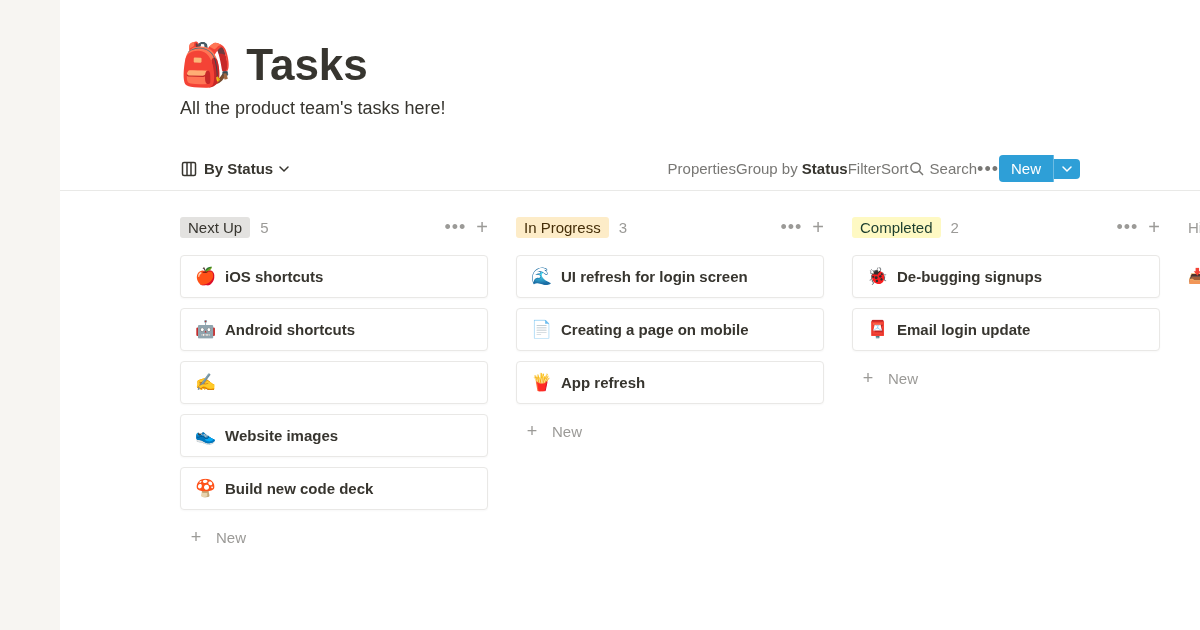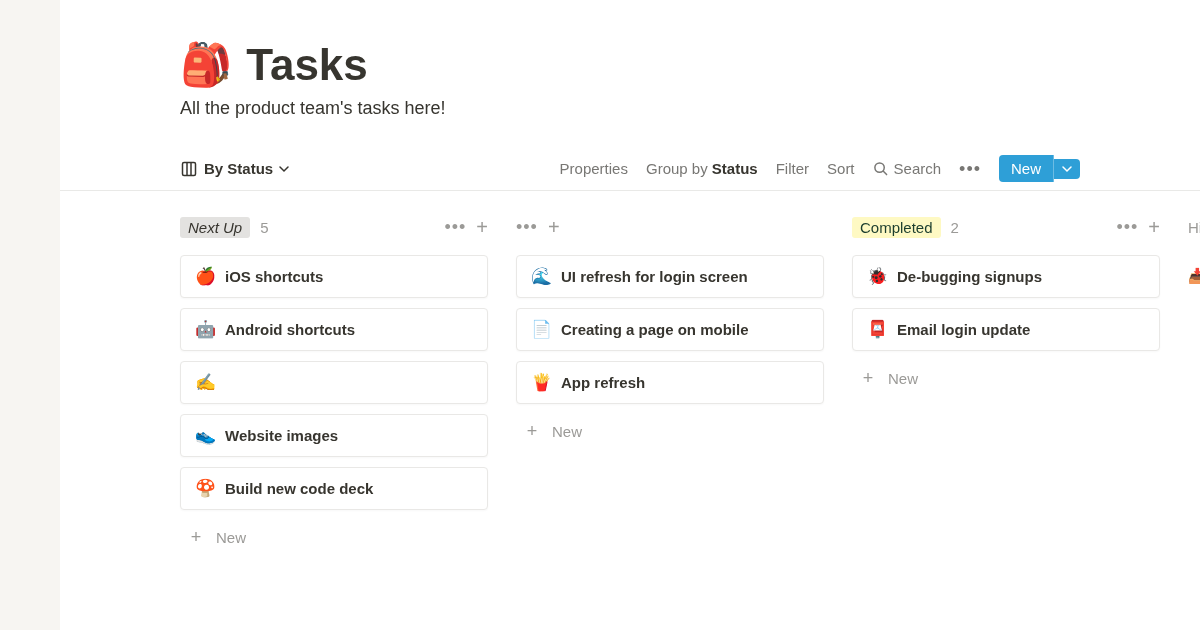--- a/index.html
+++ b/index.html
@@ -70,21 +70,20 @@
     .board-icon {
       display: inline-flex;
       align-items: center;
       justify-content: center;
       width: 18px;
       height: 18px;
     }
     .toolbar-right {
       display: flex;
       align-items: center;
-      gap: 18px;
     }
     .toolbar-item {
       font-size: 15px;
       color: #787774;
       cursor: pointer;
       white-space: nowrap;
     }
     .toolbar-item .strong {
       color: #37352f;
       font-weight: bold;
@@ -147,21 +146,21 @@
       gap: 10px;
       flex: 1;
     }
     .column-title {
       font-size: 15px;
       padding: 2px 8px;
       border-radius: 3px;
       font-weight: 400;
       color: #37352f;
     }
-    .column-title.nextup { background: #e3e2e0; font-style: italic; }
+    .column-title.nextup { background: #e3e2e0; }
     .column-title.inprogress { background: #fdecc8; color: #452e08; }
     .column-title.completed { background: #fef9c3; color: #1c3e2e; }
     .column-count {
       font-size: 15px;
       color: #9b9a97;
     }
     .column-actions {
       display: flex;
       align-items: center;
       gap: 10px;
@@ -336,20 +335,24 @@
         <span class="card-title">Build new code deck</span>
       </div>
       <div class="add-card">
         <span class="plus">+</span>
         <span>New</span>
       </div>
     </div>
 
     <div class="column">
       <div class="column-header">
+        <div class="column-title-wrap">
+          <span class="column-title inprogress">In Progress</span>
+          <span class="column-count">3</span>
+        </div>
         <div class="column-actions">
           <span class="column-more">•••</span>
           <span class="column-add">+</span>
         </div>
       </div>
       <div class="card">
         <span class="card-icon">🌊</span>
         <span class="card-title">UI refresh for login screen</span>
       </div>
       <div class="card">

